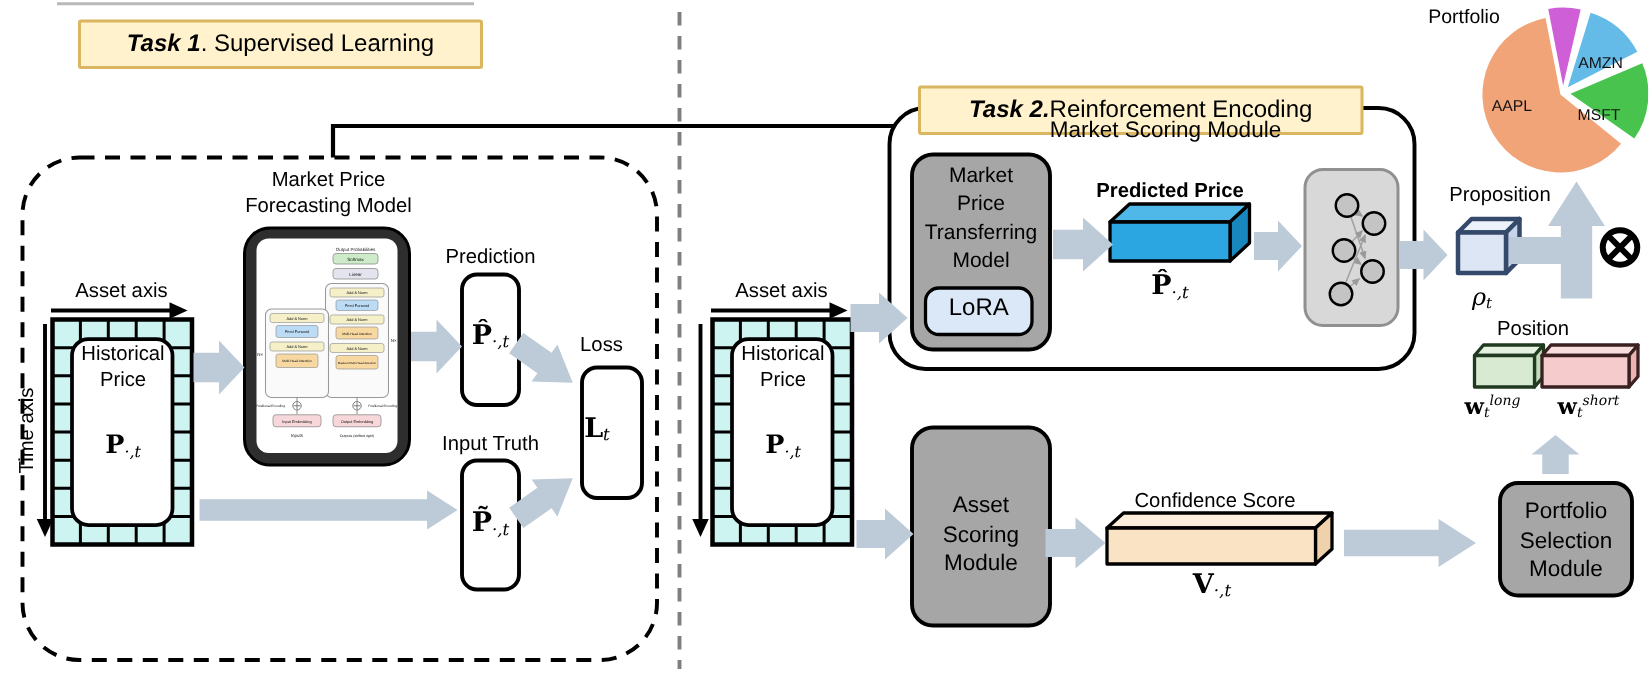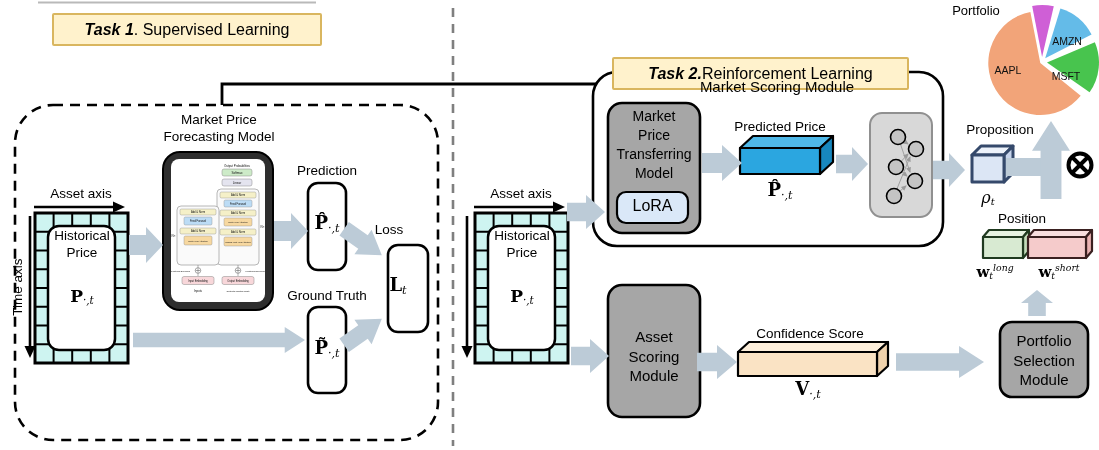--- a/index.html
+++ b/index.html
@@ -232,65 +232,65 @@
   <text x="1067" y="45" font-size="10.5" text-anchor="middle" fill="#13294b" class="tt">AMZN</text>
   <text x="1066" y="80" font-size="10.5" text-anchor="middle" fill="#143d14" class="tt">MSFT</text>
 </svg>
 
 <div class="badge" style="left:52px;top:13px;width:266px;height:29px;">
   <span class="bi">Task 1</span>
       <span>. Supervised Learning</span>
 </div>
 <div class="badge" style="left:612px;top:13px;width:293px;height:29px;margin-top:44px;">
   <span class="bi">Task 2.</span>
-      <span> Reinforcement Learning</span>
+      <span> Reinforcement Encoding</span>
 </div>
 
 
 <div class="lbl" style="left:36px;top:186px;width:90px;font-size:13.5px;">Asset axis</div>
 <div class="lbl rot" style="left:-23px;top:280px;width:80px;height:14px;font-size:13.5px;">Time axis</div>
 <div class="lbl pre" style="left:49px;top:228px;width:66px;font-size:13.5px;">Historical
 Price</div>
 <div class="lbl" style="left:49px;top:286px;width:66px;font-size:17px;">
   <span class="ms">P</span><sub class="mss">·,t</sub>
 </div>
 
 <div class="lbl b pre" style="left:158px;top:112px;width:122px;font-size:13.5px;">Market Price
 Forecasting Model</div>
 
 <div class="lbl" style="left:287px;top:163px;width:80px;font-size:13.5px;">Prediction</div>
 <div class="lbl" style="left:306px;top:212px;width:42px;font-size:18px;">
   <span class="ms">P̂</span><sub class="mss">·,t</sub>
 </div>
 
-<div class="lbl" style="left:277px;top:288px;width:100px;font-size:13.5px;">Ground Truth</div>
+<div class="lbl" style="left:277px;top:288px;width:100px;font-size:13.5px;">Input Truth</div>
 <div class="lbl" style="left:306px;top:337px;width:42px;font-size:18px;">
   <span class="ms">P̃</span><sub class="mss">·,t</sub>
 </div>
 
-<div class="lbl" style="left:364px;top:222px;width:50px;font-size:13.5px;">Loss</div>
+<div class="lbl" style="left:376px;top:222px;width:50px;font-size:13.5px;">Loss</div>
 <div class="lbl" style="left:386px;top:274px;width:24px;font-size:18px;">
   <span class="ms">L</span><sub class="mss">t</sub>
 </div>
 
 <div class="lbl" style="left:476px;top:186px;width:90px;font-size:13.5px;">Asset axis</div>
 <div class="lbl pre" style="left:489px;top:228px;width:66px;font-size:13.5px;">Historical
 Price</div>
 <div class="lbl" style="left:489px;top:286px;width:66px;font-size:17px;">
   <span class="ms">P</span><sub class="mss">·,t</sub>
 </div>
 
 <div class="lbl" style="left:687px;top:78px;width:180px;font-size:15px;">Market Scoring Module</div>
 <div class="lbl pre" style="left:608px;top:107px;width:92px;font-size:14px;line-height:1.35;">Market
 Price
 Transferring
 Model</div>
 <div class="lbl" style="left:617px;top:196px;width:71px;font-size:16px;">LoRA</div>
 
-<div class="lbl" style="left:712px;top:119px;width:136px;font-size:13.5px;">Predicted Price</div>
+<div class="lbl" style="left:712px;top:119px;width:136px;font-size:13.5px;font-weight:bold;">Predicted Price</div>
 <div class="lbl" style="left:748px;top:179px;width:64px;font-size:18px;">
   <span class="ms">P̂</span><sub class="mss">·,t</sub>
 </div>
 
 <div class="lbl" style="left:950px;top:122px;width:100px;font-size:13.5px;">Proposition</div>
 <div class="lbl" style="left:972px;top:188px;width:32px;font-size:16px;">
   <span class="msi">ρ</span><sub class="mss">t</sub>
 </div>
 
 <div class="lbl pre" style="left:608px;top:327px;width:92px;font-size:15px;line-height:1.3;text-align:center;">Asset

